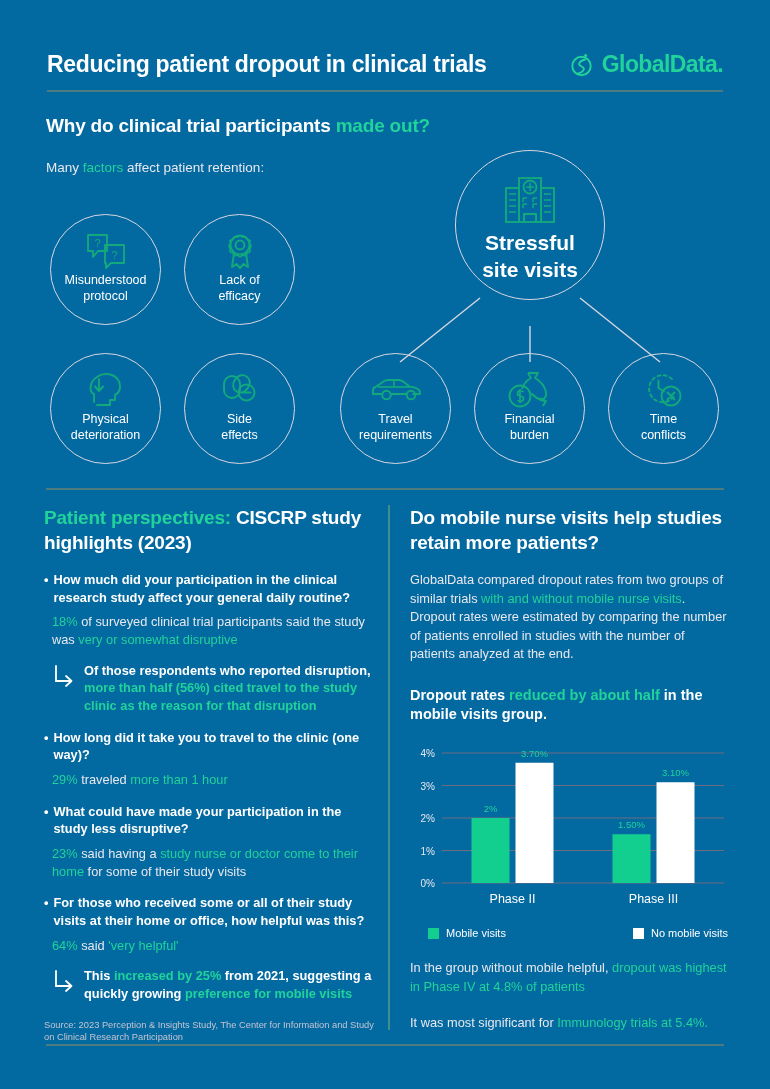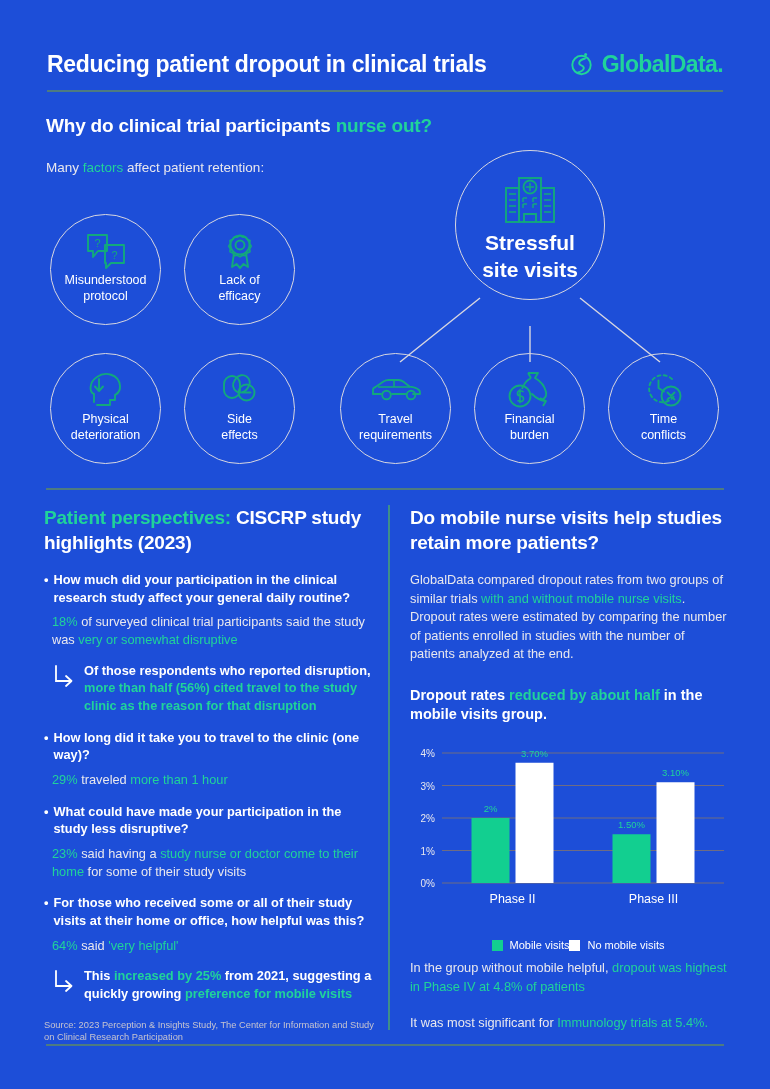--- a/index.html
+++ b/index.html
@@ -2,31 +2,31 @@
 <html><head>
 <meta charset="utf-8">
 <style>
   * { box-sizing: border-box; margin: 0; padding: 0; }
   html, body {
     width: 770px; height: 1089px;
     background: #2b2839;
     font-family: "Liberation Sans", sans-serif;
     overflow: hidden;
   }
-  .page { position: relative; width: 770px; height: 1089px; background: #1d4ed8; }
+  .page { position: relative; width: 770px; height: 1089px; background: #0369a1; }
 
   
   .header {
     position: absolute; left: 47px; top: 40px; width: 676px; height: 48px;
     display: flex; align-items: center; justify-content: space-between;
   }
   .header-title {
     font-size: 23px; font-weight: bold; color: #ffffff; letter-spacing: -0.3px;
   }
-  .logo { display: flex; align-items: flex-start; gap: 7px; }
+  .logo { display: flex; align-items: flex-end; gap: 7px; }
   .logo-mark { width: 26px; height: 26px; display: block; }
   .logo-text { font-size: 23px; font-weight: bold; color: #20d39a; letter-spacing: -0.6px; }
   .header-rule {
     position: absolute; left: 47px; top: 90px; width: 676px; height: 2px;
     background: #4e7b80;
   }
 
   
   .q1 {
     position: absolute; left: 46px; top: 115px;
@@ -108,21 +108,21 @@
   .lead {
     font-size: 14.5px; font-weight: bold; color: #ffffff; line-height: 1.35;
     margin-top: 22px;
   }
   .lead .g { color: #20d39a; }
 
   
   .chart-wrap { position: relative; margin-top: 16px; width: 318px; height: 200px; }
   .chart-svg { display: block; }
   .legend {
-    display: flex; justify-content: center; margin-top: 18px;
+    display: flex; justify-content: space-between; margin-top: 6px;
     margin-left: 18px;
   }
   .legend-item { display: flex; align-items: center; gap: 7px; }
   .legend-swatch { width: 11px; height: 11px; display: block; }
   .legend-label { font-size: 11px; color: #ffffff; }
 
   .foot-para { font-size: 12.8px; color: #e9e8ee; line-height: 1.45; margin-top: 18px; }
   .foot-para .g { color: #20d39a; }
 
   .rule3 {
@@ -142,21 +142,21 @@
         <circle cx="12.5" cy="14" r="9.2" fill="none" stroke="#20d39a" stroke-width="1.9"></circle>
         <path d="M16 7.5 C 9 9.5, 9 13, 12.5 14.5 C 16 16, 16 19.5, 9 21.5" fill="none" stroke="#20d39a" stroke-width="1.9" stroke-linecap="round"></path>
         <circle cx="16.6" cy="3.4" r="1.5" fill="#20d39a"></circle>
       </svg>
       <div class="logo-text">GlobalData.</div>
     </div>
   </div>
   <div class="header-rule"></div>
 
   <div class="q1">
-    <span>Why do clinical trial participants </span><span class="accent">nurse out?</span>
+    <span>Why do clinical trial participants </span><span class="accent">made out?</span>
   </div>
   <div class="sub1">
     <span>Many </span><span class="accent">factors</span><span> affect patient retention:</span>
   </div>
 
   <svg class="connector" style="left:340px; top:290px; width:400px; height:130px;" viewBox="0 0 400 130">
     <line x1="140" y1="8" x2="60" y2="72" stroke="#d8d7e0" stroke-width="1.4"></line>
     <line x1="190" y1="36" x2="190" y2="72" stroke="#d8d7e0" stroke-width="1.4"></line>
     <line x1="240" y1="8" x2="320" y2="72" stroke="#d8d7e0" stroke-width="1.4"></line>
   </svg>

